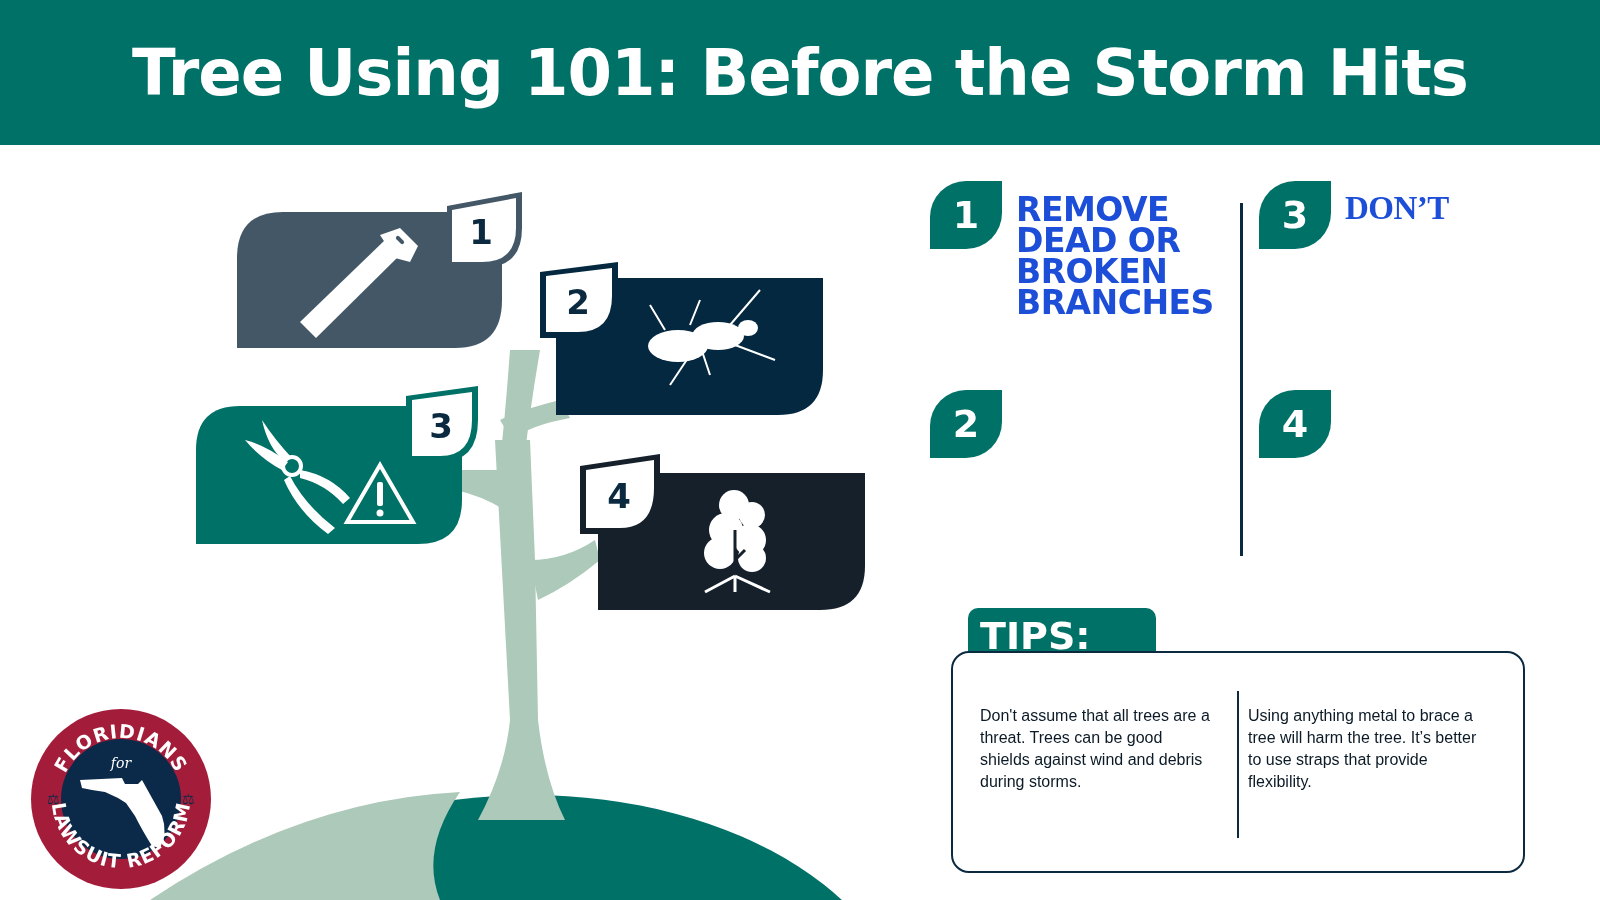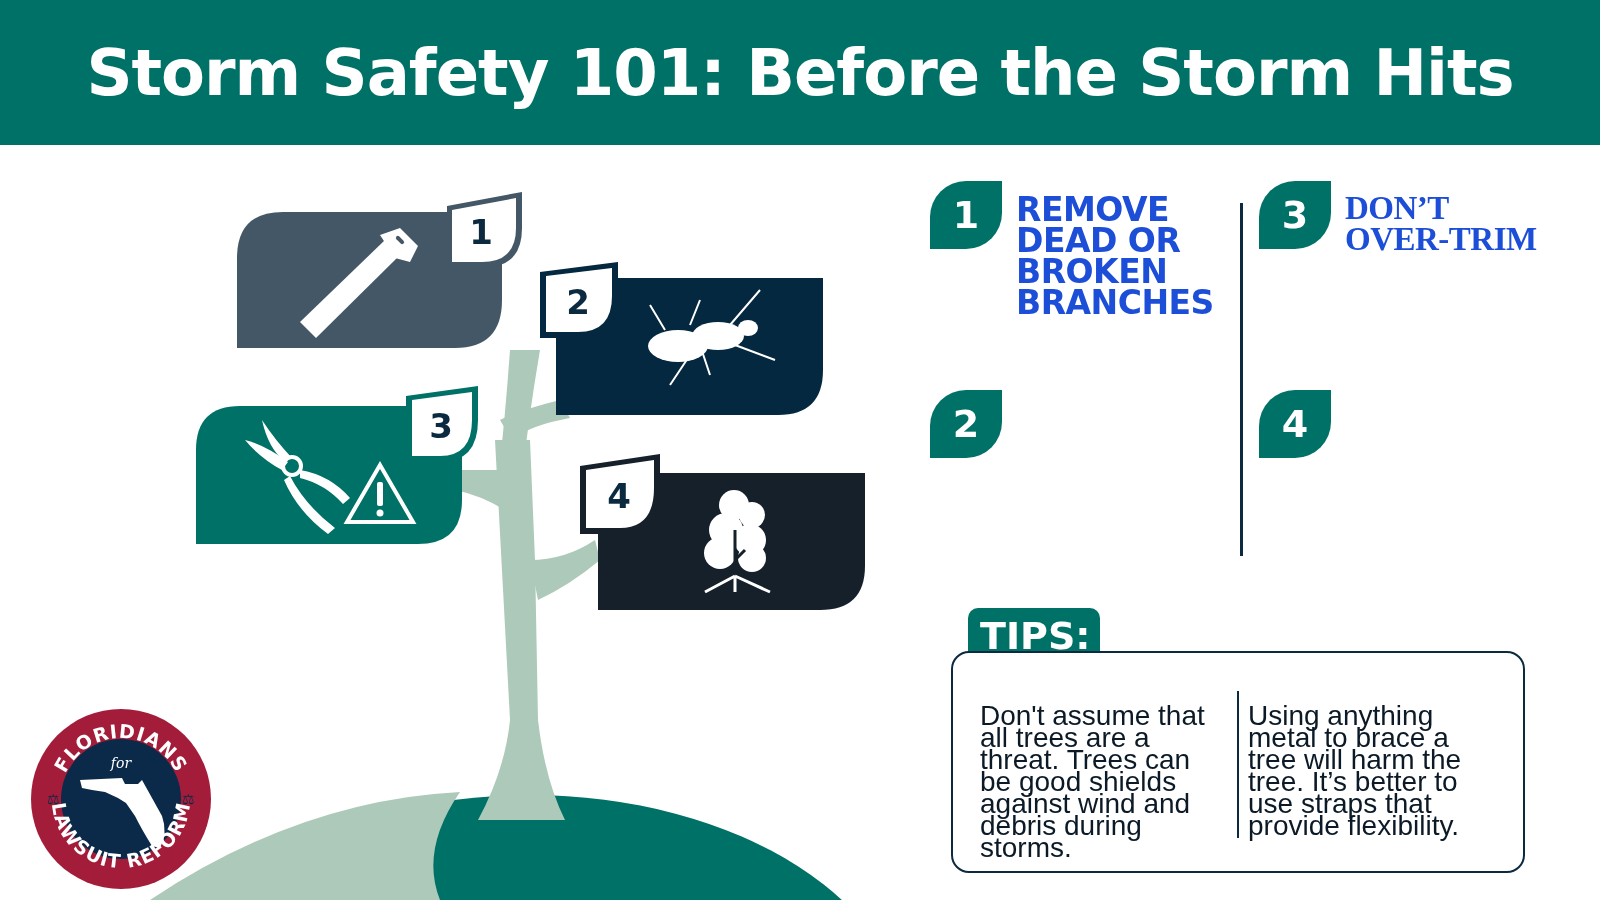--- a/index.html
+++ b/index.html
@@ -5,33 +5,33 @@
   html,body{margin:0;padding:0;}
   body{width:1600px;height:900px;overflow:hidden;background:#ffffff;position:relative;font-family:"DejaVu Sans","Liberation Sans",sans-serif;}
   .header{position:absolute;left:0;top:0;width:1600px;height:145px;background:#007167;display:flex;align-items:center;justify-content:center;}
   .header h1{margin:0;color:#ffffff;font-family:"DejaVu Sans",sans-serif;font-weight:bold;font-size:64px;letter-spacing:-1px;}
   .art{position:absolute;left:0;top:145px;width:900px;height:755px;}
   .step{position:absolute;display:flex;align-items:flex-start;}
   .leaf{width:72px;height:68px;background:#007167;border-radius:36px 0 36px 0;display:flex;align-items:center;justify-content:center;color:#fff;font-weight:bold;font-size:38px;flex-shrink:0;}
   .step-text{margin-left:14px;color:#1d4ed8;font-weight:bold;font-size:33px;line-height:31px;text-transform:uppercase;letter-spacing:-0.5px;font-family:"DejaVu Sans",sans-serif;}
   .step-text div{white-space:nowrap;}
   .vdivider{position:absolute;left:1240px;top:203px;width:3px;height:353px;background:#0b2a40;}
-  .tips-tab{position:absolute;left:968px;top:608px;width:132px;height:56px;background:#007167;border-radius:10px 10px 0 0;color:#fff;font-weight:bold;font-size:38px;display:flex;align-items:center;padding-left:12px;box-sizing:border-box;}
+  .tips-tab{position:absolute;left:968px;top:608px;width:188px;height:56px;background:#007167;border-radius:10px 10px 0 0;color:#fff;font-weight:bold;font-size:38px;display:flex;align-items:center;padding-left:12px;box-sizing:border-box;}
   .tips-box{position:absolute;left:951px;top:651px;width:574px;height:222px;border:2px solid #0b2a40;border-radius:18px;background:#fff;box-sizing:border-box;}
-  .tip{position:absolute;top:52px;width:235px;color:#0b1a26;font-size:28px;line-height:22px;font-family:"Liberation Sans",sans-serif;}
+  .tip{position:absolute;top:52px;width:235px;color:#0b1a26;font-size:16px;line-height:22px;font-family:"Liberation Sans",sans-serif;}
   .tip1{left:27px;}
   .tip2{left:295px;}
   .tips-divider{position:absolute;left:284px;top:38px;width:2px;height:147px;background:#0b2a40;}
   .logo{position:absolute;left:30px;top:708px;width:182px;height:182px;}
 </style>
 </head>
 <body>
 
 <div class="header">
-  <h1>Storm Safety 101: Before the Storm Hits</h1>
+  <h1>Tree Using 101: Before the Storm Hits</h1>
 </div>
 
 <svg class="art" viewBox="0 145 900 755" width="900" height="755" style="top:145px;">
 
   <g>
     <ellipse cx="530" cy="1040" rx="380" ry="245" fill="#007167"></ellipse>
     <path d="M150 900 Q 300 800 460 792 Q 420 850 440 900 Z" fill="#adc9b9"></path>
   </g>
 
   <g fill="#adc9b9">
@@ -112,21 +112,20 @@
   </div>
 </div>
 <div class="step" style="left:930px;top:390px;">
   <div class="leaf">2</div>
 </div>
 <div class="vdivider"></div>
 <div class="step" style="left:1259px;top:181px;">
   <div class="leaf">3</div>
   <div class="step-text" style="margin-top:12px;font-family:Liberation Serif, serif;">
     <div>DON’T</div>
-    <div>OVER-TRIM</div>
   </div>
 </div>
 <div class="step" style="left:1259px;top:390px;">
   <div class="leaf">4</div>
 </div>
 
 <div class="tips-tab">TIPS:</div>
 <div class="tips-box">
   <div class="tip tip1">Don't assume that all trees are a threat. Trees can be good shields against wind and debris during storms.</div>
   <div class="tips-divider"></div>

